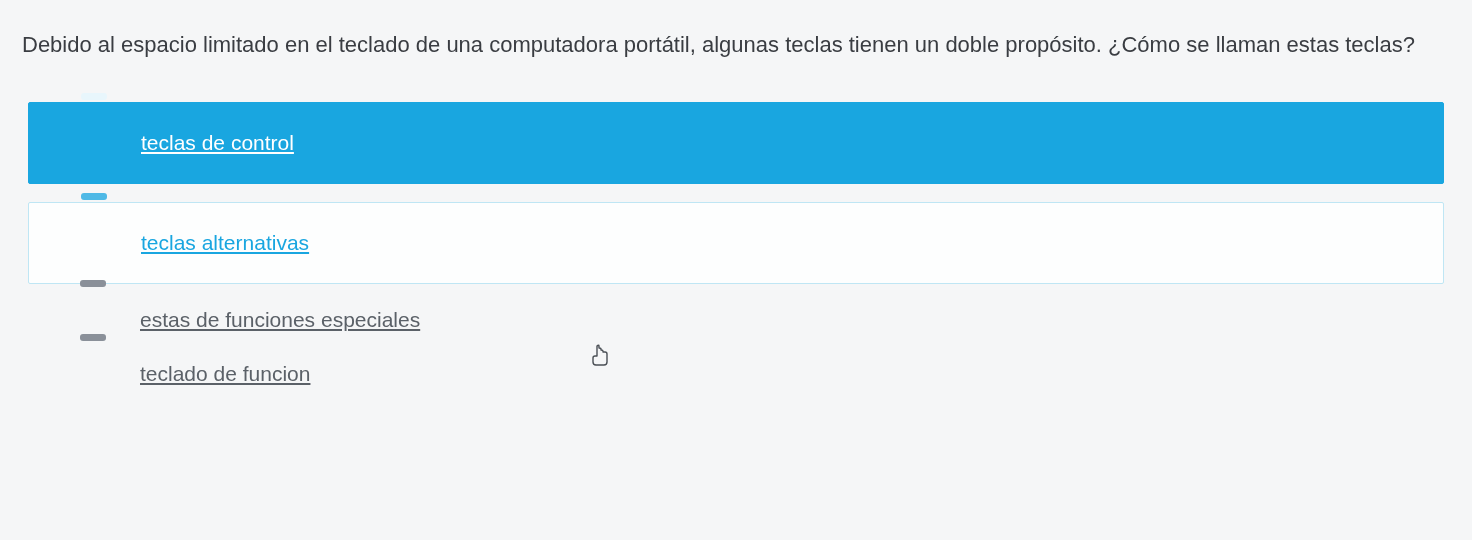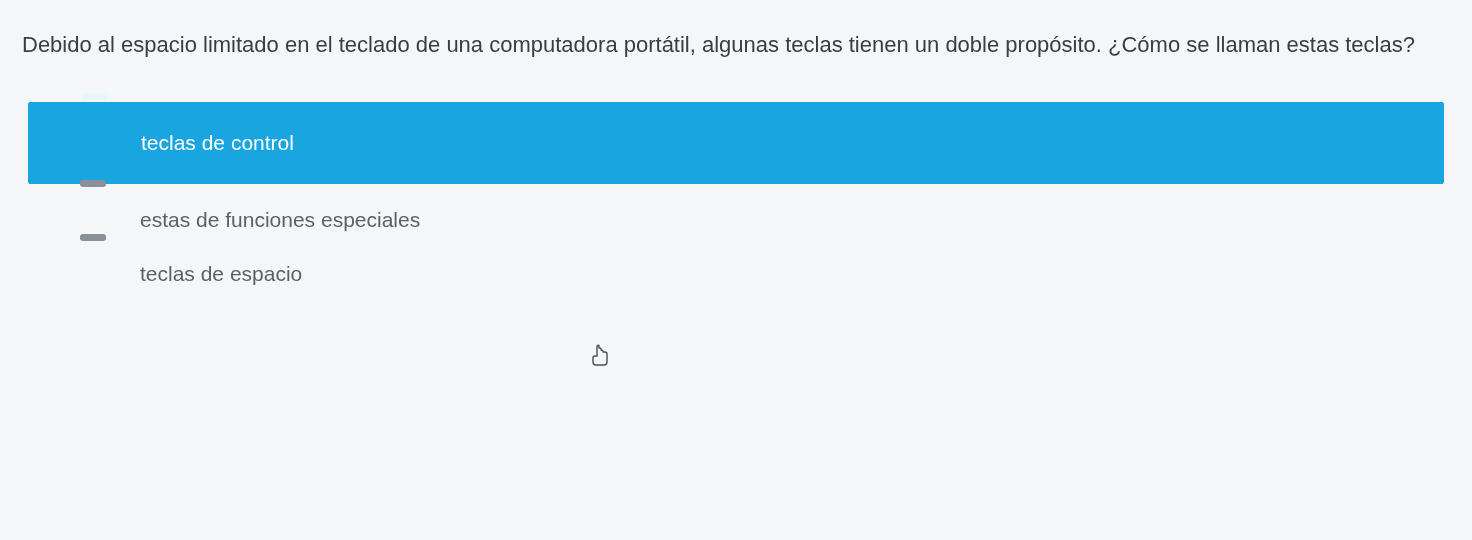--- a/index.html
+++ b/index.html
@@ -29,20 +29,21 @@
     }
     .option {
       position: relative;
       padding: 28px 20px 28px 112px;
       border: 1px solid #d6dde2;
       background: #fdfefe;
       font-size: 21px;
       cursor: pointer;
       color: #5b6168;
       border-radius: 2px;
+      text-decoration: underline;
     }
     .option.selected {
       background: #19a6e0;
       border: 1px solid #19a6e0;
       color: #ffffff;
     }
     .option.hovered {
       border: 1px solid #bfe6f4;
       color: #19a6e0;
     }
@@ -88,29 +89,33 @@
 
 <div class="question">Debido al espacio limitado en el teclado de una computadora portátil, algunas teclas tienen un doble propósito. ¿Cómo se llaman estas teclas?</div>
 
 <div class="options">
 
   <div class="option selected">
     <span class="tick"></span>
     <span>teclas de control</span>
   </div>
 
+  <div class="option hovered">
+    <span class="tick"></span>
+    <span>teclas alternativas</span>
+  </div>
 
   <div class="option plain">
     <span class="tick"></span>
     <span>estas de funciones especiales</span>
   </div>
 
   <div class="option plain">
     <span class="tick"></span>
-    <span>teclas de espacio</span>
+    <span>teclado de funcion</span>
   </div>
 
 </div>
 
 <div class="cursor">
   <svg viewBox="0 0 20 22" width="20" height="22">
     <path d="M7 2 L7 12 L5 12 C4 12 3 13 3 14 L3 18 C3 20 4 21 6 21 L14 21 C16 21 17 20 17 18 L17 10 C17 9 16 8 15 8 L13 8 L13 7 C13 6 12 6 11 6 L11 5 C11 4 10 4 9 4 L9 2 C9 1 8 1 7 2 Z" fill="none" stroke="#4a4f55" stroke-width="1.4" stroke-linejoin="round"></path>
   </svg>
 </div>
 

